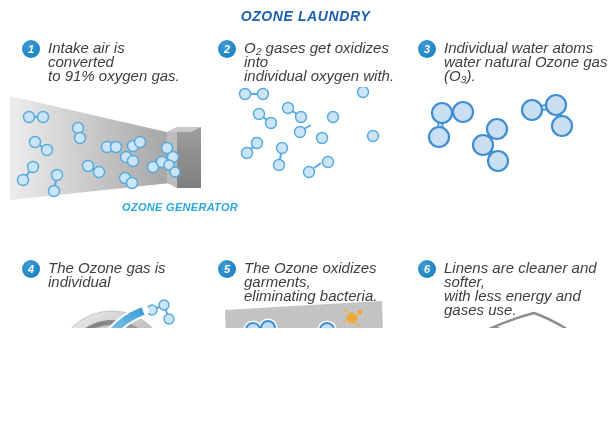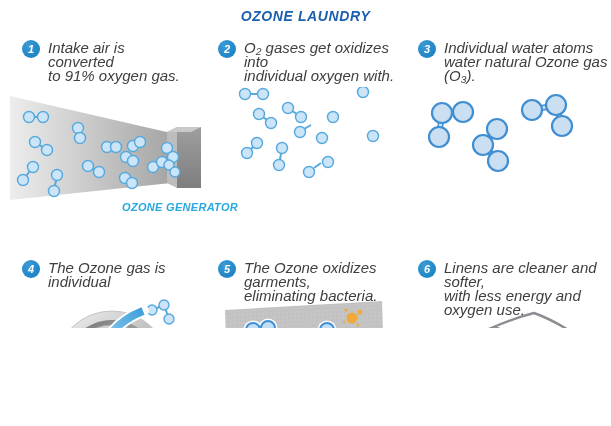--- a/index.html
+++ b/index.html
@@ -54,21 +54,21 @@
     <div class="badge">5</div>
     <div class="step-text">
       <div>The Ozone oxidizes garments,</div>
       <div>eliminating bacteria.</div>
     </div>
   </div>
   <div class="step-header" style="left:418px;top:260px;width:192px;">
     <div class="badge">6</div>
     <div class="step-text">
       <div>Linens are cleaner and softer,</div>
-      <div>with less energy and oxygen use.</div>
+      <div>with less energy and gases use.</div>
     </div>
   </div>
 
   <svg class="illus" style="left:5px;top:87px;" width="200" height="132" viewBox="0 0 200 132">
     <defs>
       <linearGradient id="coneG" x1="0" y1="0" x2="1" y2="0">
         <stop offset="0" stop-color="#EDEDED"></stop>
           <stop offset="1" stop-color="#A5A5A5"></stop>
       </linearGradient>
       <linearGradient id="boxG" x1="0" y1="0" x2="0" y2="1">

